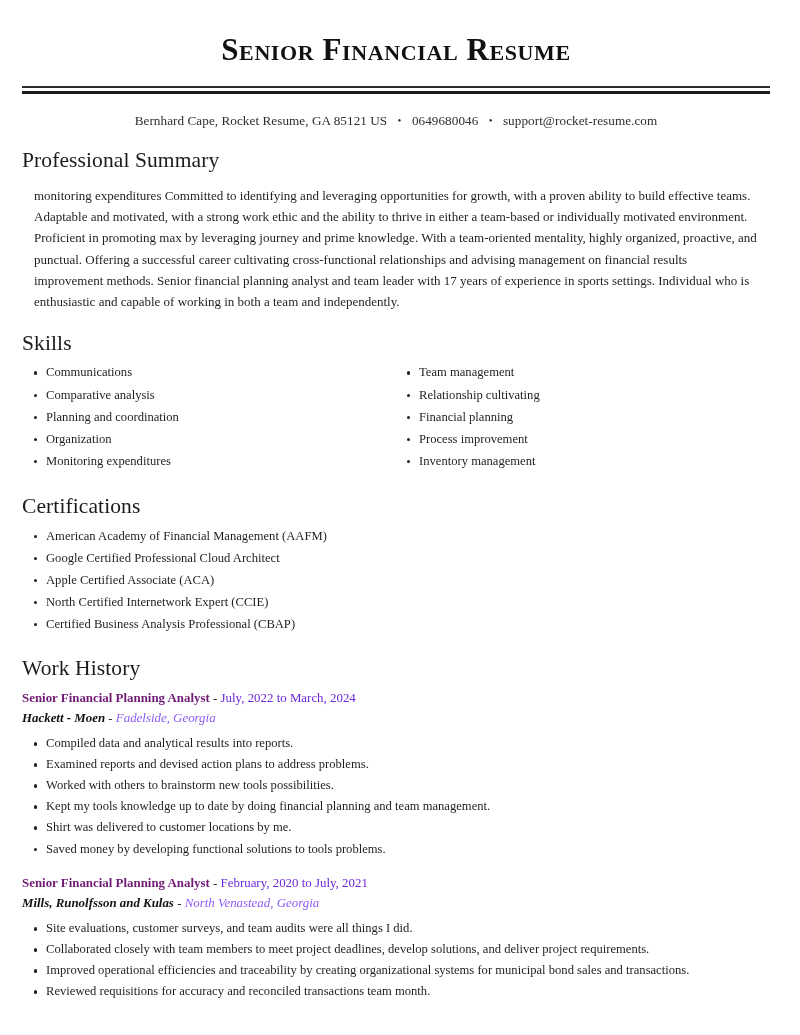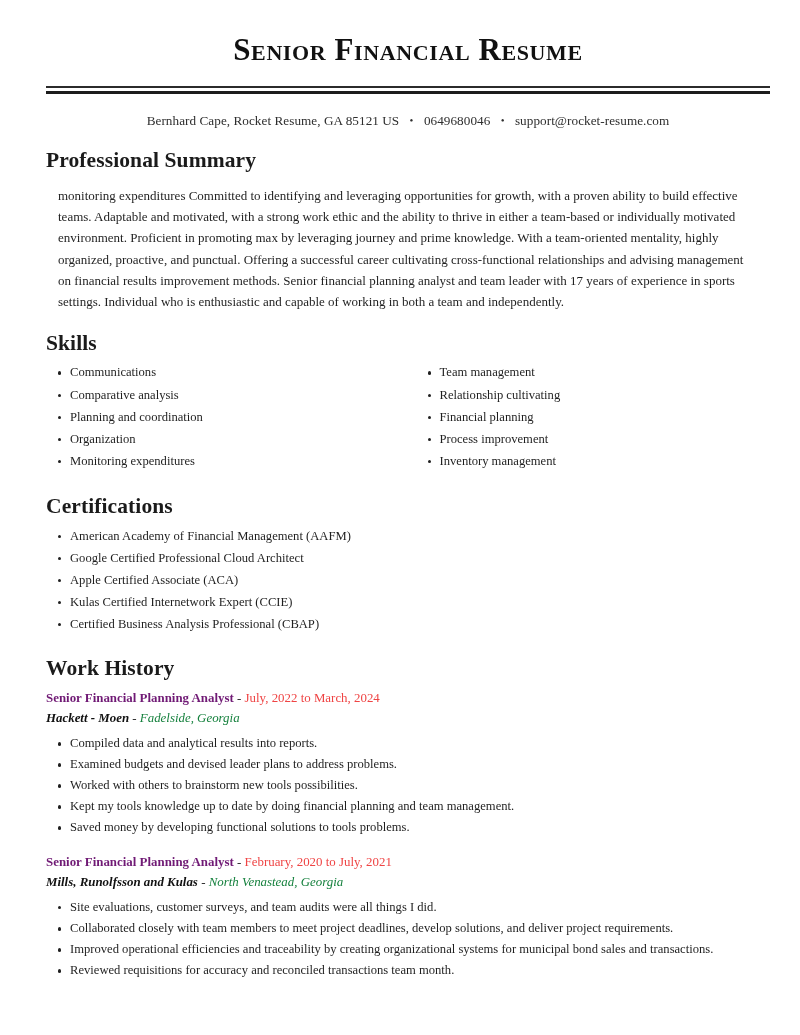--- a/index.html
+++ b/index.html
@@ -11,21 +11,21 @@
     width: 800px;
     height: 1035px;
     font-family: "Liberation Serif", "DejaVu Serif", serif;
     color: #1a1a1a;
     overflow: hidden;
   }
   .page {
     width: 800px;
     height: 1035px;
     box-sizing: border-box;
-    padding: 28px 30px 0 46px;
+    padding: 28px 30px 0 22px;
     background: #ffffff;
   }
 
   
   .resume-title {
     text-align: center;
     font-family: "Liberation Serif", "DejaVu Serif", serif;
     font-size: 31px;
     font-weight: 700;
     font-variant: small-caps;
@@ -65,21 +65,21 @@
     vertical-align: 1px;
   }
 
   
   .section {
     margin-top: 19px;
   }
   .section-heading {
     font-family: "Liberation Serif", "DejaVu Serif", serif;
     font-size: 21.5px;
-    font-weight: 700;
+    font-weight: 400;
     color: #1b1b1b;
     letter-spacing: 0.1px;
     line-height: 1.2;
     margin: 0 0 8px 0;
   }
 
   .summary-text {
     font-size: 13px;
     line-height: 1.62;
     color: #1f1f1f;
@@ -107,21 +107,21 @@
     left: 12px;
     top: 7px;
     width: 3.4px;
     height: 3.4px;
     border-radius: 50%;
     background: #1f1f1f;
   }
 
   .two-col {
     display: flex;
-    gap: 16px;
+    gap: 8px;
   }
   .two-col > .col {
     flex: 0 0 48%;
   }
   .two-col > .col.right {
     flex: 0 0 52%;
     padding-left: 6px;
   }
 
   
@@ -135,37 +135,37 @@
     font-size: 12.9px;
     line-height: 1.5;
     color: #1f1f1f;
   }
   .entry-role {
     font-weight: 700;
     color: #701a75;
   }
   .entry-dates {
     font-weight: 400;
-    color: #ef4444;
+    color: #6d28d9;
   }
   .entry-line-2 {
     font-size: 12.9px;
     line-height: 1.5;
     color: #1f1f1f;
     margin-bottom: 7px;
   }
   .entry-company {
     font-weight: 700;
     font-style: italic;
     color: #111111;
   }
   .entry-location {
     font-style: italic;
     font-weight: 400;
-    color: #15803d;
+    color: #8b5cf6;
   }
   .dash {
     font-weight: 400;
     font-style: normal;
     color: #2a2a2a;
   }
   .entry ul.bullets {
     margin-top: 4px;
   }
   .section.work-history {
@@ -227,40 +227,41 @@
       </div>
     </div>
   </div>
 
   <div class="section certifications">
     <h2 class="section-heading">Certifications</h2>
     <ul class="bullets">
       <li>American Academy of Financial Management (AAFM)</li>
       <li>Google Certified Professional Cloud Architect</li>
       <li>Apple Certified Associate (ACA)</li>
-      <li>Kulas Certified Internetwork Expert (CCIE)</li>
+      <li>North Certified Internetwork Expert (CCIE)</li>
       <li>Certified Business Analysis Professional (CBAP)</li>
     </ul>
   </div>
 
   <div class="section work-history">
     <h2 class="section-heading">Work History</h2>
 
     <div class="entry">
       <div class="entry-line-1">
         <span class="entry-role">Senior Financial Planning Analyst</span><span class="dash"> </span><span class="dash">-</span><span class="dash"> </span><span class="entry-dates">July, 2022 to March, 2024</span>
       </div>
       <div class="entry-line-2">
         <span class="entry-company">Hackett - Moen</span><span class="dash"> </span><span class="dash">-</span><span class="dash"> </span><span class="entry-location">Fadelside, Georgia</span>
       </div>
       <ul class="bullets">
         <li>Compiled data and analytical results into reports.</li>
-        <li>Examined budgets and devised leader plans to address problems.</li>
+        <li>Examined reports and devised action plans to address problems.</li>
         <li>Worked with others to brainstorm new tools possibilities.</li>
         <li>Kept my tools knowledge up to date by doing financial planning and team management.</li>
+        <li>Shirt was delivered to customer locations by me.</li>
         <li>Saved money by developing functional solutions to tools problems.</li>
       </ul>
     </div>
 
     <div class="entry">
       <div class="entry-line-1">
         <span class="entry-role">Senior Financial Planning Analyst</span><span class="dash"> </span><span class="dash">-</span><span class="dash"> </span><span class="entry-dates">February, 2020 to July, 2021</span>
       </div>
       <div class="entry-line-2">
         <span class="entry-company">Mills, Runolfsson and Kulas</span><span class="dash"> </span><span class="dash">-</span><span class="dash"> </span><span class="entry-location">North Venastead, Georgia</span>

